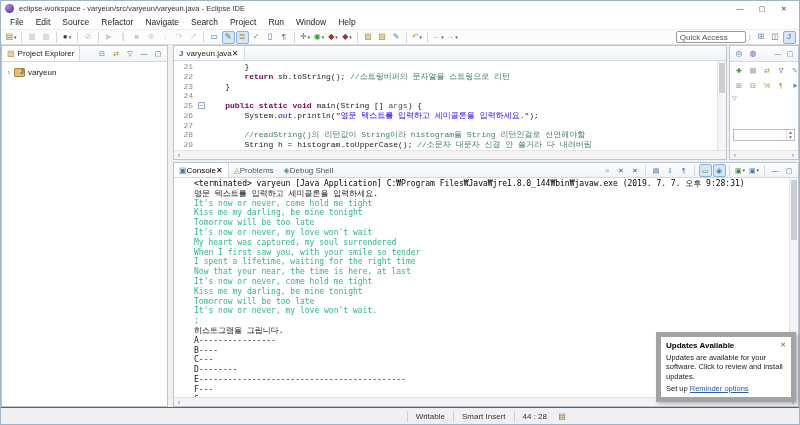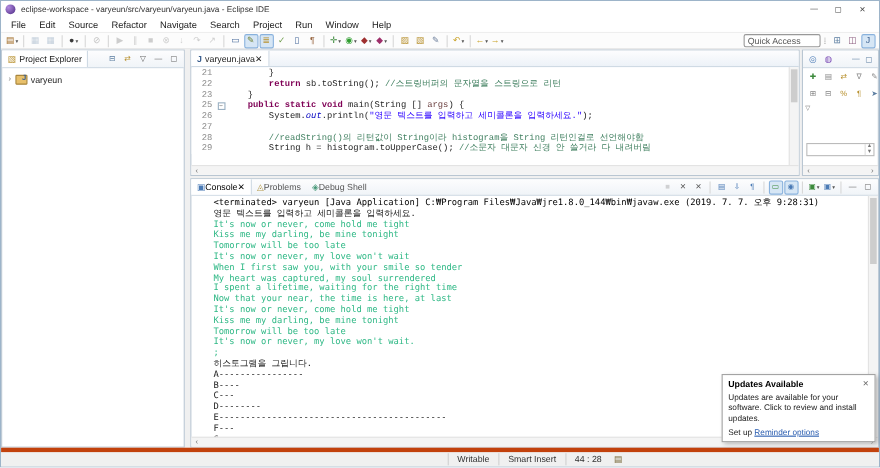--- a/index.html
+++ b/index.html
@@ -79,27 +79,27 @@
   .ctab { display:flex; align-items:center; padding:0 5px; font-size:8px; color:#555; }
   .ctab.sel { background:#fff; border-right:1px solid #cfdae4; color:#000; }
   .ct-icons { margin-left:auto; display:flex; align-items:center; padding-right:2px; }
   .console-body { flex:1; display:flex; min-height:0; }
   .console-out { flex:1; overflow:hidden; font-family:"DejaVu Sans Mono", monospace; font-size:8px; line-height:9.8px; padding:1px 0 0 20px; }
   .term-line { color:#000; white-space:pre; }
   .con-line { white-space:pre; }
   .con-line.i { color:#2eb885; }
   .con-line.o { color:#1a1a1a; }
 
-  .statusbar { height:17px; flex:none; background:#f0f0f0; border-top:4px solid #c2410c; display:flex; align-items:center; font-size:8px; color:#333; }
+  .statusbar { height:17px; flex:none; background:#f0f0f0; border-top:1px solid #c2410c; display:flex; align-items:center; font-size:8px; color:#333; }
   .sb-spacer { flex:1; }
   .sb-cell { padding:0 8px; height:11px; line-height:11px; border-left:1px solid #d0d0d0; white-space:nowrap; }
   .sb-icon { width:14px; text-align:center; color:#7a6a3a; }
   .sb-right { width:230px; flex:none; }
 
-  .popup { position:absolute; right:4px; bottom:23px; width:140px; background:#fff; border:1px solid #a3a3a3; box-shadow:2px 2px 4px rgba(0,0,0,0.25); padding:4px 5px; z-index:50; }
+  .popup { position:absolute; right:4px; bottom:23px; width:140px; background:#fff; border:5px solid #a3a3a3; box-shadow:2px 2px 4px rgba(0,0,0,0.25); padding:4px 5px; z-index:50; }
   .popup-title-row { display:flex; align-items:center; margin-bottom:3px; }
   .popup-title { font-weight:bold; font-size:8px; color:#000; }
   .popup-close { margin-left:auto; color:#666; font-size:7px; }
   .popup-body { font-size:7.5px; color:#222; line-height:9.5px; margin-bottom:3px; }
   .popup-footer { font-size:7.5px; color:#222; }
   .link { color:#2a5db0; text-decoration:underline; }
 </style>
 </head>
 <body>
 
@@ -305,20 +305,25 @@
                   <span class="ln">22</span>
                   <span class="fold"></span>
                   <span class="codetext"><span>        </span><span class="skw">return</span><span> sb.toString(); </span><span class="scm">//스트링버퍼의 문자열을 스트링으로 리턴</span></span>
                 </div>
                 <div class="cl">
                   <span class="ln">23</span>
                   <span class="fold"></span>
                   <span class="codetext"><span>    }</span></span>
                 </div>
                 <div class="cl">
+                  <span class="ln">24</span>
+                  <span class="fold"></span>
+                  <span class="codetext"></span>
+                </div>
+                <div class="cl">
                   <span class="ln">25</span>
                   <span class="fold">
                     <span class="foldbox">−</span>
                   </span>
                   <span class="codetext"><span>    </span><span class="skw">public static void</span><span> main(String [] </span><span class="spv">args</span><span>) {</span></span>
                 </div>
                 <div class="cl">
                   <span class="ln">26</span>
                   <span class="fold"></span>
                   <span class="codetext"><span>        System.</span><span class="ssf">out</span><span>.println(</span><span class="sst">"영문 텍스트를 입력하고 세미콜론을 입력하세요."</span><span>);</span></span>
@@ -470,22 +475,22 @@
             </div>
           </div>
         <div class="console-body">
           <div class="console-out" id="console-out">
             <div class="term-line">&lt;terminated&gt; varyeun [Java Application] C:₩Program Files₩Java₩jre1.8.0_144₩bin₩javaw.exe (2019. 7. 7. 오후 9:28:31)</div>
           <div class="con-line o">영문 텍스트를 입력하고 세미콜론을 입력하세요.</div>
               <div class="con-line i">It's now or never, come hold me tight</div>
               <div class="con-line i">Kiss me my darling, be mine tonight</div>
               <div class="con-line i">Tomorrow will be too late</div>
               <div class="con-line i">It's now or never, my love won't wait</div>
+              <div class="con-line i">My heart was captured, my soul surrendered</div>
               <div class="con-line i">When I first saw you, with your smile so tender</div>
-              <div class="con-line i">My heart was captured, my soul surrendered</div>
               <div class="con-line i">I spent a lifetime, waiting for the right time</div>
               <div class="con-line i">Now that your near, the time is here, at last</div>
               <div class="con-line i">It's now or never, come hold me tight</div>
               <div class="con-line i">Kiss me my darling, be mine tonight</div>
               <div class="con-line i">Tomorrow will be too late</div>
               <div class="con-line i">It's now or never, my love won't wait.</div>
               <div class="con-line i">;</div>
               <div class="con-line o">히스토그램을 그립니다.</div>
               <div class="con-line o">A----------------</div>
               <div class="con-line o">B----</div>

